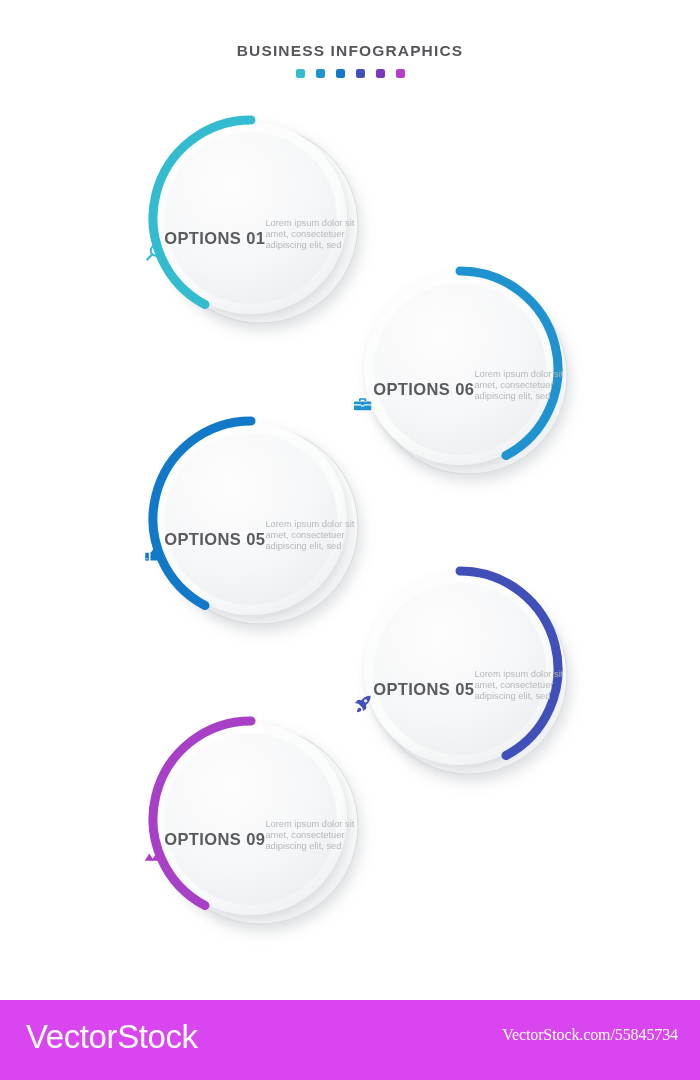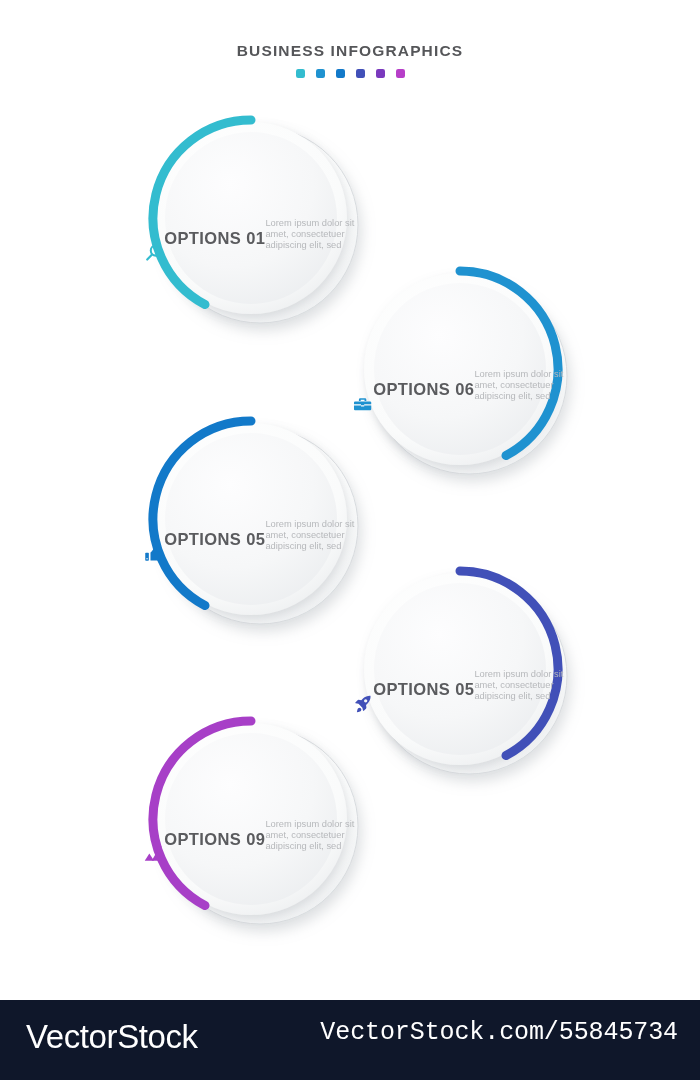--- a/index.html
+++ b/index.html
@@ -105,38 +105,38 @@
   }
   .opt-desc span { display: block; }
 
   
   .footer {
     position: absolute;
     left: 0;
     top: 1000px;
     width: 700px;
     height: 80px;
-    background: #0f172a;
+    background: #d946ef;
   }
   .footer-logo {
     position: absolute;
     left: 26px;
     top: 18px;
     font-size: 33px;
     color: #ffffff;
     font-family: "Liberation Sans", sans-serif;
     letter-spacing: -0.4px;
   }
   .footer-url {
     position: absolute;
     right: 22px;
-    top: 18px;
-    font-size: 25px;
+    top: 26px;
+    font-size: 16px;
     color: #ffffff;
-    font-family: Liberation Mono, monospace;
+    font-family: Liberation Serif, serif;
     letter-spacing: -0.1px;
   }
 </style>
 </head>
 <body>
 
 <div id="canvas">
 
   <div class="header">
     <div class="header-title">BUSINESS INFOGRAPHICS</div>

